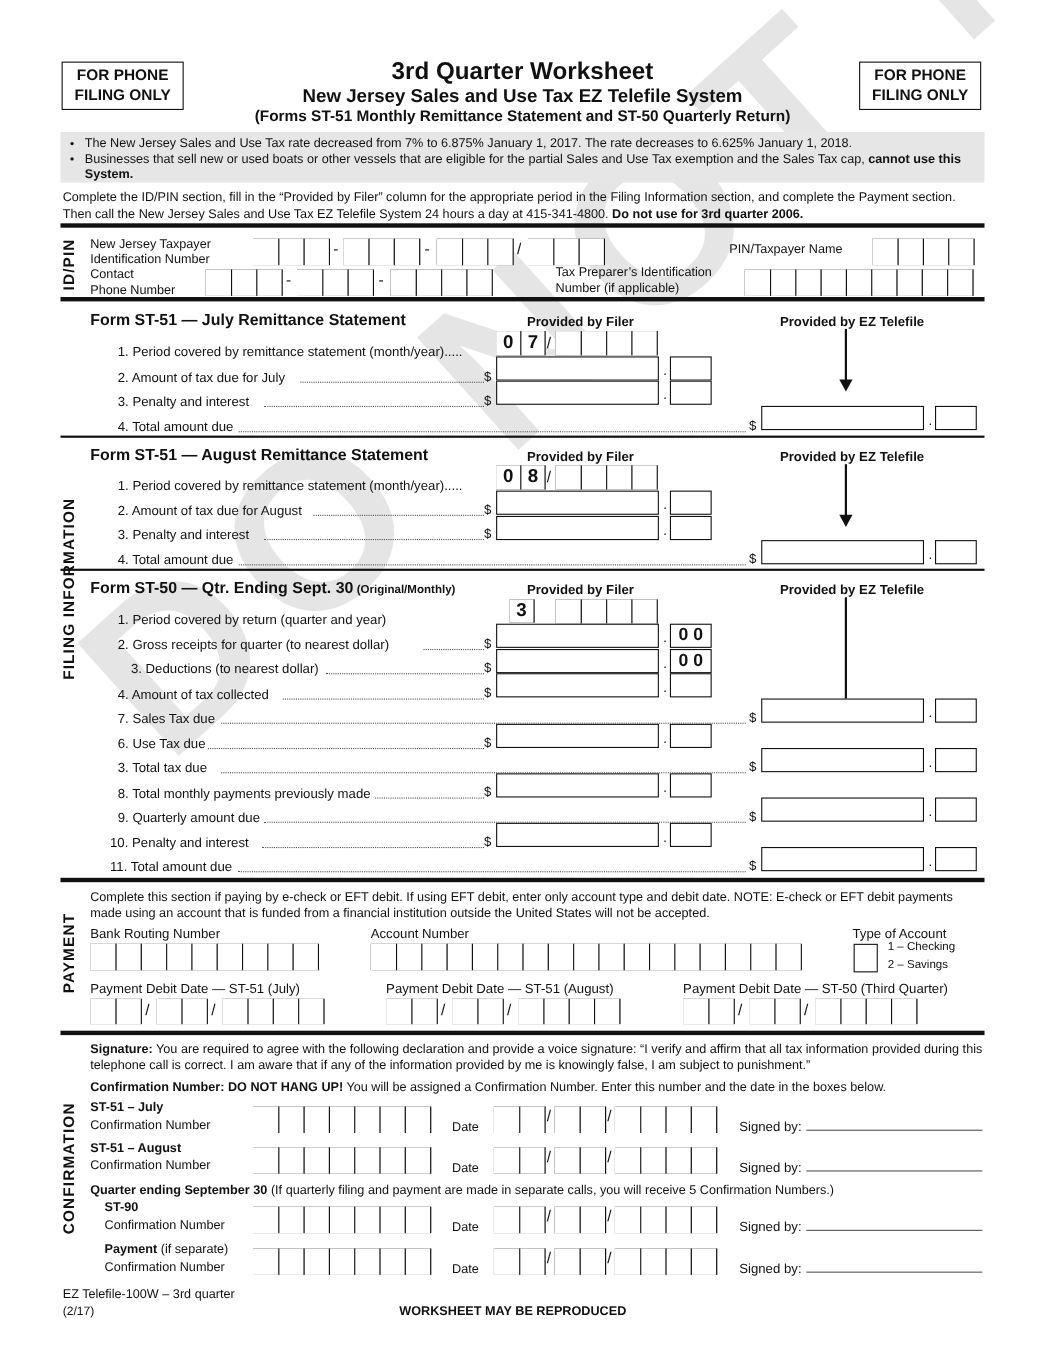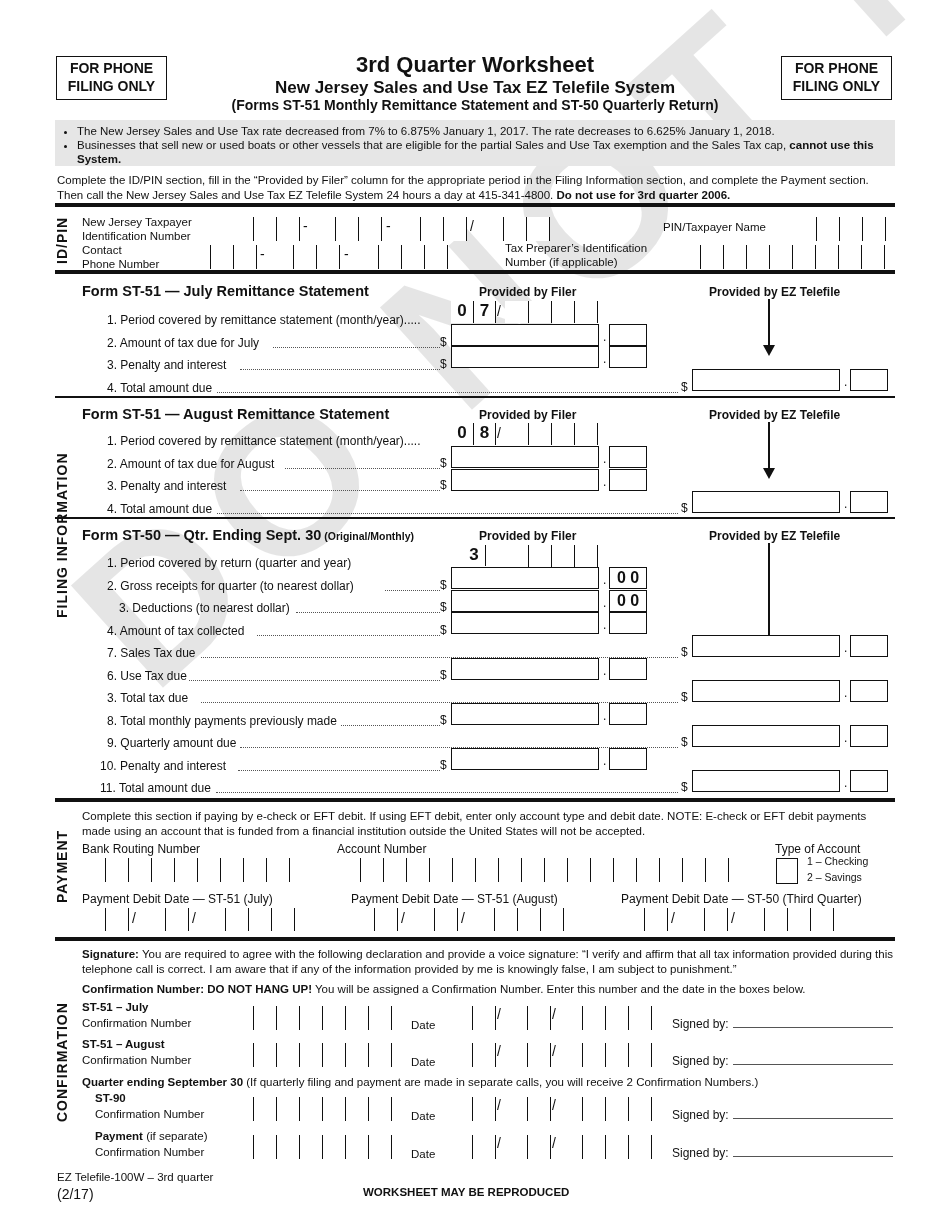--- a/index.html
+++ b/index.html
@@ -87,25 +87,25 @@
 <div id="account"></div>
 <div class="lbl" style="left:82px;top:892px">Payment Debit Date — ST-51 (July)</div>
 <div class="lbl" style="left:351px;top:892px">Payment Debit Date — ST-51 (August)</div>
 <div class="lbl" style="left:621px;top:892px">Payment Debit Date — ST-50 (Third Quarter)</div>
 <div id="debitdates"></div>
 <div class="thick" style="top:937px"></div>
 
 <div class="vert" style="left:54px;top:1122px">CONFIRMATION</div>
 <div class="abs" style="left:82px;top:947px;width:815px;font-size:11.5px;line-height:15px"><b>Signature:</b> <span>You are required to agree with the following declaration and provide a voice signature:  “I verify and affirm that all tax information provided during this telephone call is correct. I am aware that if any of the information provided by me is knowingly false, I am subject to punishment.”</span></div>
 <div class="abs" style="left:82px;top:983px;font-size:11.5px;white-space:nowrap"><b>Confirmation Number: DO NOT HANG UP!</b> <span>You will be assigned a Confirmation Number. Enter this number and the date in the boxes below.</span></div>
-<div class="abs" style="left:82px;top:1076px;font-size:11.5px;white-space:nowrap"><b>Quarter ending September 30</b> <span>(If quarterly filing and payment are made in separate calls, you will receive 2 Confirmation Numbers.)</span></div>
+<div class="abs" style="left:82px;top:1076px;font-size:11.5px;white-space:nowrap"><b>Quarter ending September 30</b> <span>(If quarterly filing and payment are made in separate calls, you will receive 5 Confirmation Numbers.)</span></div>
 <div id="conf"></div>
 
 <div class="lbl" style="left:57px;top:1171px;font-size:11.5px">EZ Telefile-100W – 3rd quarter</div>
-<div class="lbl" style="left:57px;top:1186px;font-size:14px">(2/17)</div>
+<div class="lbl" style="left:57px;top:1186px;font-size:11px">(2/17)</div>
 <div class="lbl" style="left:363px;top:1186px;font-size:11.5px;font-weight:bold">WORKSHEET MAY BE REPRODUCED</div>
 
 <div class="box" style="left:230px;top:217px;width:70px;height:24px;border-width:1px">
     <div class="cell" style="left:-1px;top:-1px;width:24px;height:24px;border-top:none;border-bottom:none;border-left:none"></div>
     <div class="cell" style="left:22px;top:-1px;width:24px;height:24px;border-top:none;border-bottom:none;"></div>
     <div class="cell" style="left:45px;top:-1px;width:24px;height:24px;border-top:none;border-bottom:none;"></div>
   </div>
 <div class="sep" style="left:303px;top:218px;">-</div>
 <div class="box" style="left:312px;top:217px;width:70px;height:24px;border-width:1px">
     <div class="cell" style="left:-1px;top:-1px;width:24px;height:24px;border-top:none;border-bottom:none;border-left:none"></div>

